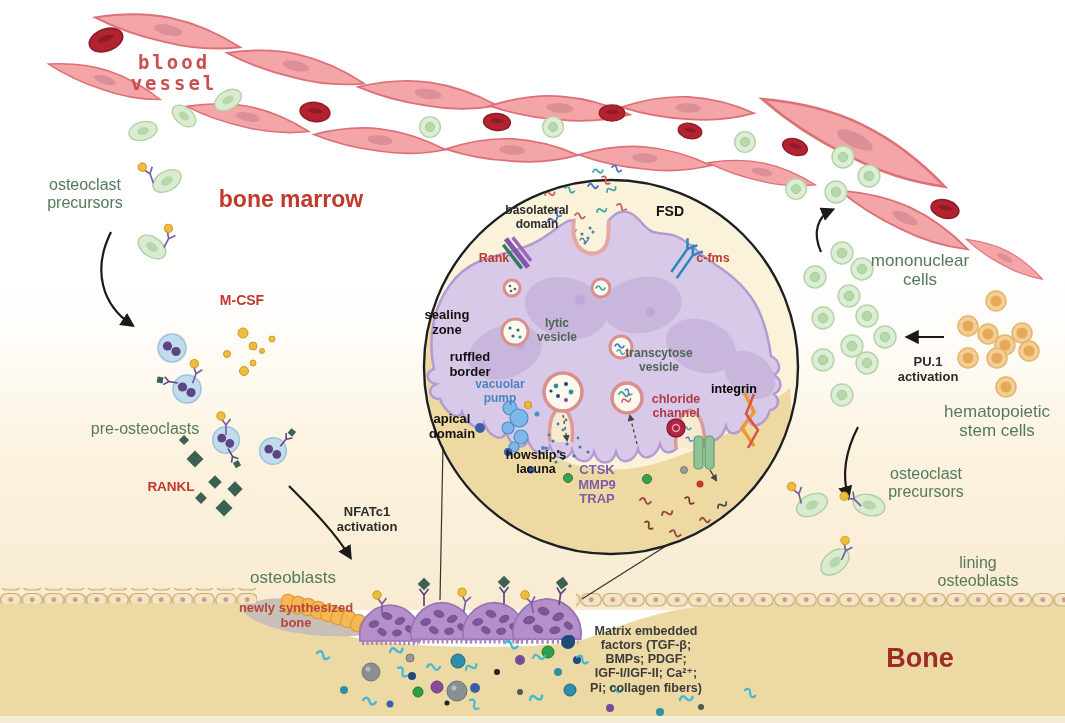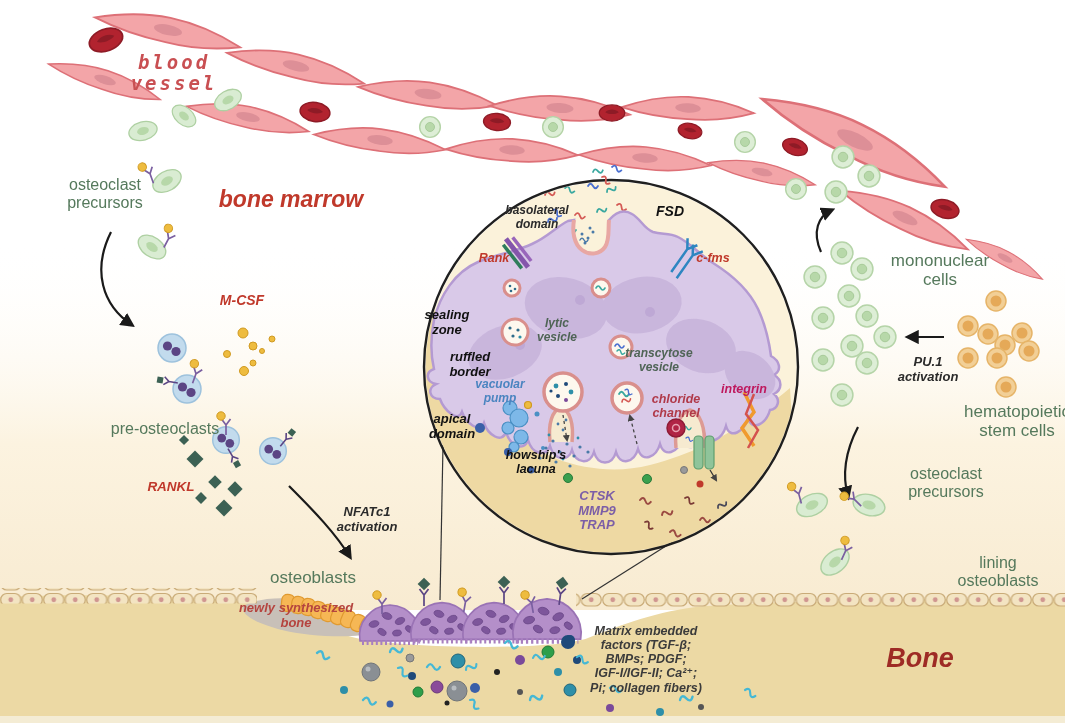--- a/index.html
+++ b/index.html
@@ -3,28 +3,28 @@
 <meta charset="utf-8">
 <style>
   html,body{margin:0;padding:0;background:#fff;}
   .canvas{position:relative;width:1065px;height:723px;background:#ffffff;overflow:hidden;
           font-family:"Liberation Sans","DejaVu Sans",sans-serif;}
   .canvas svg{position:absolute;left:0;top:0;}
   .lbl{position:absolute;transform:translate(-50%,-50%);text-align:center;
        white-space:pre-line;line-height:1.13;pointer-events:none;
        font-family:"Liberation Sans","DejaVu Sans",sans-serif;}
   .mono{font-family:"DejaVu Sans Mono",monospace;letter-spacing:3px;}
-  .bold{font-weight:bold;font-style:italic;}
+  .bold{font-weight:bold;}
   .red{color:#c0392b;}
   .darkred{color:#9e2b25;}
-  .green{color:#55795c;margin-left:20px;}
+  .green{color:#55795c;}
   .dark{color:#2b2b2b;}
   .purple{color:#7b5ea7;}
   .blue{color:#4a84c0;}
-  .orange{color:#be185d;margin-left:10px;}
+  .orange{color:#000000;}
   .crimson{color:#b03a4a;}
   .vesicle{color:#4f6456;}
   .brickred{color:#c94f52;}
   .softred{color:#b5443f;}
 </style>
 </head>
 <body>
 
 <div class="canvas">
 
@@ -520,20 +520,20 @@
 <div class="lbl bold vesicle" style="left:557px;top:331px;font-size:12px;">lytic
 vesicle</div>
 <div class="lbl bold vesicle" style="left:659px;top:361px;font-size:12px;">transcytose
 vesicle</div>
 <div class="lbl bold blue" style="left:500px;top:392px;font-size:12px;">vacuolar
 pump</div>
 <div class="lbl bold" style="left:452px;top:427px;font-size:13px;color:#111;">apical
 domain</div>
 <div class="lbl bold" style="left:536px;top:462px;font-size:12.5px;color:#111;">howship's
 lacuna</div>
-<div class="lbl bold purple" style="left:597px;top:511px;font-size:13px;">CTSK
+<div class="lbl bold purple" style="left:597px;top:485px;font-size:13px;">CTSK
 MMP9
 TRAP</div>
 <div class="lbl bold crimson" style="left:676px;top:406px;font-size:12.5px;">chloride
 channel</div>
 <div class="lbl bold orange" style="left:734px;top:389px;font-size:12.5px;">integrin</div>
 
 </div>
 
 </body></html>

